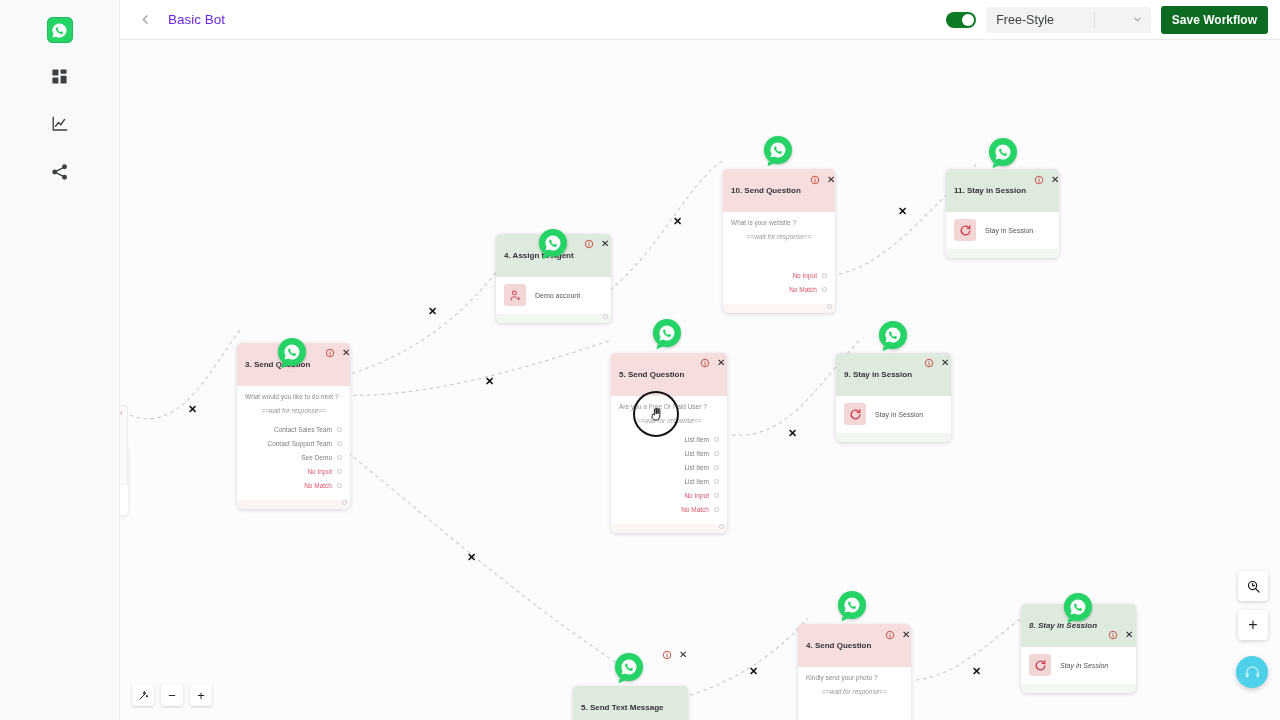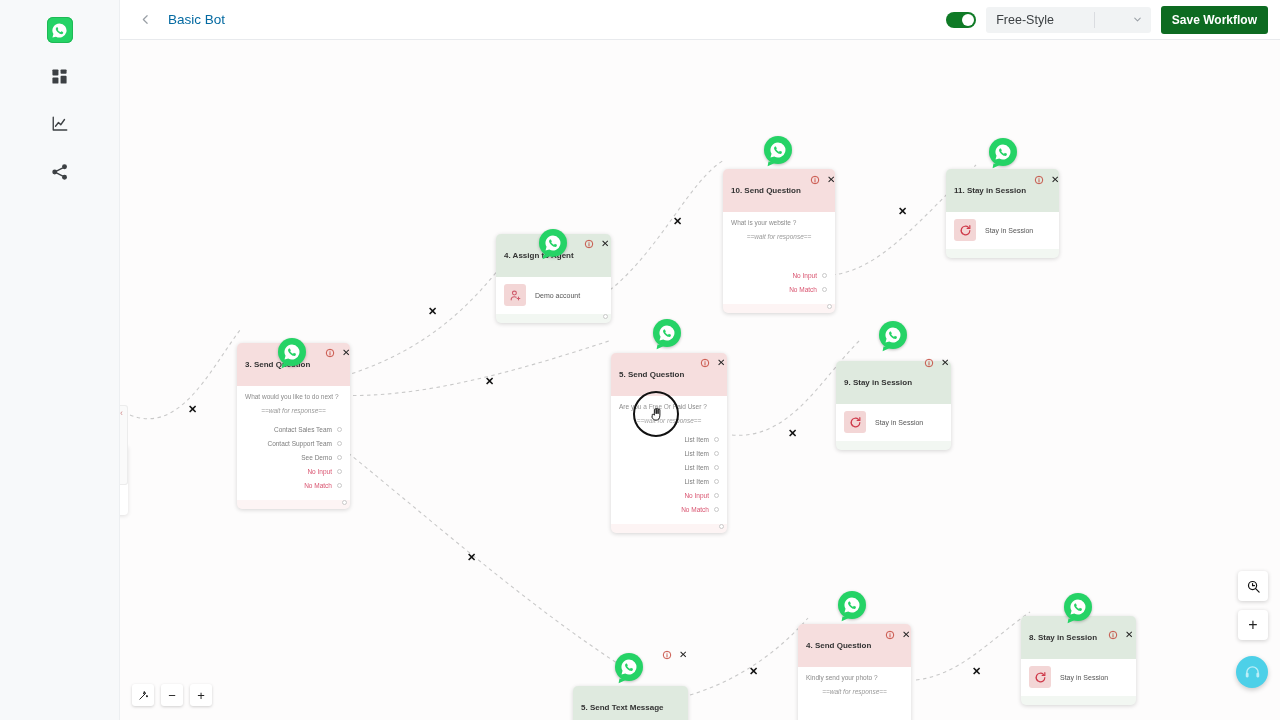--- a/index.html
+++ b/index.html
@@ -33,21 +33,21 @@
   .topbar {
     position: absolute; left: 120px; top: 0; width: 1160px; height: 40px;
     background: #ffffff; border-bottom: 1px solid #e8eaed;
     display: flex; align-items: center; padding: 0 12px; z-index: 50;
   }
   .back-btn {
     width: 26px; height: 26px; display:flex; align-items:center; justify-content:center;
     cursor: pointer; color: #9aa0a6;
   }
   .bot-title {
-    margin-left: 10px; font-size: 13.5px; color: #0369a1; font-weight: 400;
+    margin-left: 10px; font-size: 13.5px; color: #6d28d9; font-weight: 400;
   }
   .topbar-right {
     margin-left: auto; display: flex; align-items: center; gap: 10px;
   }
   .toggle {
     width: 30px; height: 16px; border-radius: 9px; background: #0f7a26;
     position: relative; cursor: pointer;
   }
   .toggle .knob {
     position: absolute; right: 2px; top: 2px; width: 12px; height: 12px;
@@ -494,21 +494,21 @@
             <path d="M12 11v6M12 7.6v.2" stroke-linecap="round"></path>
           </svg>
       </span>
       <span class="ic-close">✕</span>
     </div>
     <div class="wa-bubble" style="left:759px; top:281px;">
       <svg width="18" height="18" viewBox="0 0 24 24" fill="#fff">
           <path d="M12 2a10 10 0 00-8.6 15.1L2 22l5-1.3A10 10 0 1012 2zm5.2 14c-.2.6-1.2 1.2-1.7 1.2-.5.1-1 .1-1.6-.1-.4-.1-.9-.3-1.5-.6-2.7-1.2-4.4-3.9-4.6-4.1-.1-.2-1-1.3-1-2.6 0-1.2.6-1.8.9-2.1.2-.2.5-.3.7-.3h.5c.2 0 .4 0 .6.5l.8 1.9c.1.2 0 .4-.1.5l-.3.4c-.1.1-.3.3-.1.6.1.3.6 1.1 1.4 1.7 1 .8 1.7 1.1 2 1.2.2.1.4.1.5-.1l.7-.8c.2-.2.3-.2.5-.1l1.8.9c.2.1.4.2.4.3.1.1.1.6-.1 1.2z"></path>
         </svg>
     </div>
-    <div class="node green" style="left:716px; top:321px; width:115px;">
+    <div class="node green" style="left:716px; top:313px; width:115px;">
       <div class="node-hdr">9. Stay in Session</div>
       <div class="node-body">
         <div class="card-row">
           <div class="card-icon">
             <svg width="13" height="13" viewBox="0 0 24 24" fill="none" stroke="#cf3a4a" stroke-width="2.2" stroke-linecap="round">
               <path d="M20 12a8 8 0 11-2.5-5.8"></path>
                 <path d="M20 3v5h-5"></path>
                 <path d="M4 12a8 8 0 002.5 5.8"></path>
             </svg>
           </div>
@@ -577,21 +577,21 @@
             <path d="M12 11v6M12 7.6v.2" stroke-linecap="round"></path>
           </svg>
       </span>
       <span class="ic-close">✕</span>
     </div>
     <div class="wa-bubble" style="left:944px; top:553px;">
       <svg width="18" height="18" viewBox="0 0 24 24" fill="#fff">
           <path d="M12 2a10 10 0 00-8.6 15.1L2 22l5-1.3A10 10 0 1012 2zm5.2 14c-.2.6-1.2 1.2-1.7 1.2-.5.1-1 .1-1.6-.1-.4-.1-.9-.3-1.5-.6-2.7-1.2-4.4-3.9-4.6-4.1-.1-.2-1-1.3-1-2.6 0-1.2.6-1.8.9-2.1.2-.2.5-.3.7-.3h.5c.2 0 .4 0 .6.5l.8 1.9c.1.2 0 .4-.1.5l-.3.4c-.1.1-.3.3-.1.6.1.3.6 1.1 1.4 1.7 1 .8 1.7 1.1 2 1.2.2.1.4.1.5-.1l.7-.8c.2-.2.3-.2.5-.1l1.8.9c.2.1.4.2.4.3.1.1.1.6-.1 1.2z"></path>
         </svg>
     </div>
-    <div class="node green" style="left:901px; top:576px; width:115px;">
+    <div class="node green" style="left:901px; top:564px; width:115px;font-style:italic;">
       <div class="node-hdr">8. Stay in Session</div>
       <div class="node-body">
         <div class="card-row">
           <div class="card-icon">
             <svg width="13" height="13" viewBox="0 0 24 24" fill="none" stroke="#cf3a4a" stroke-width="2.2" stroke-linecap="round">
               <path d="M20 12a8 8 0 11-2.5-5.8"></path>
                 <path d="M20 3v5h-5"></path>
                 <path d="M4 12a8 8 0 002.5 5.8"></path>
             </svg>
           </div>

